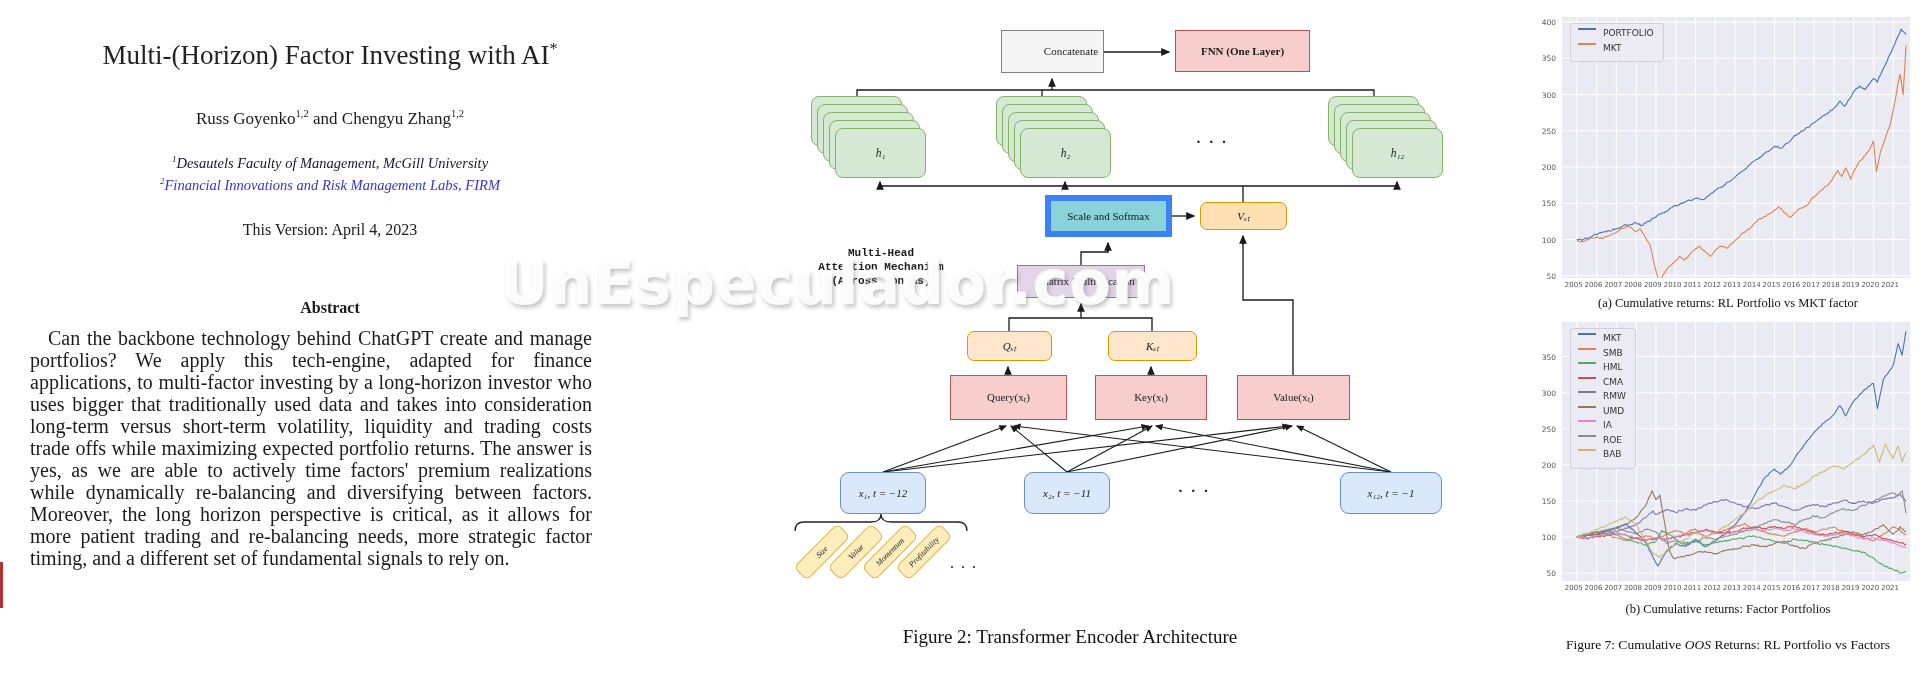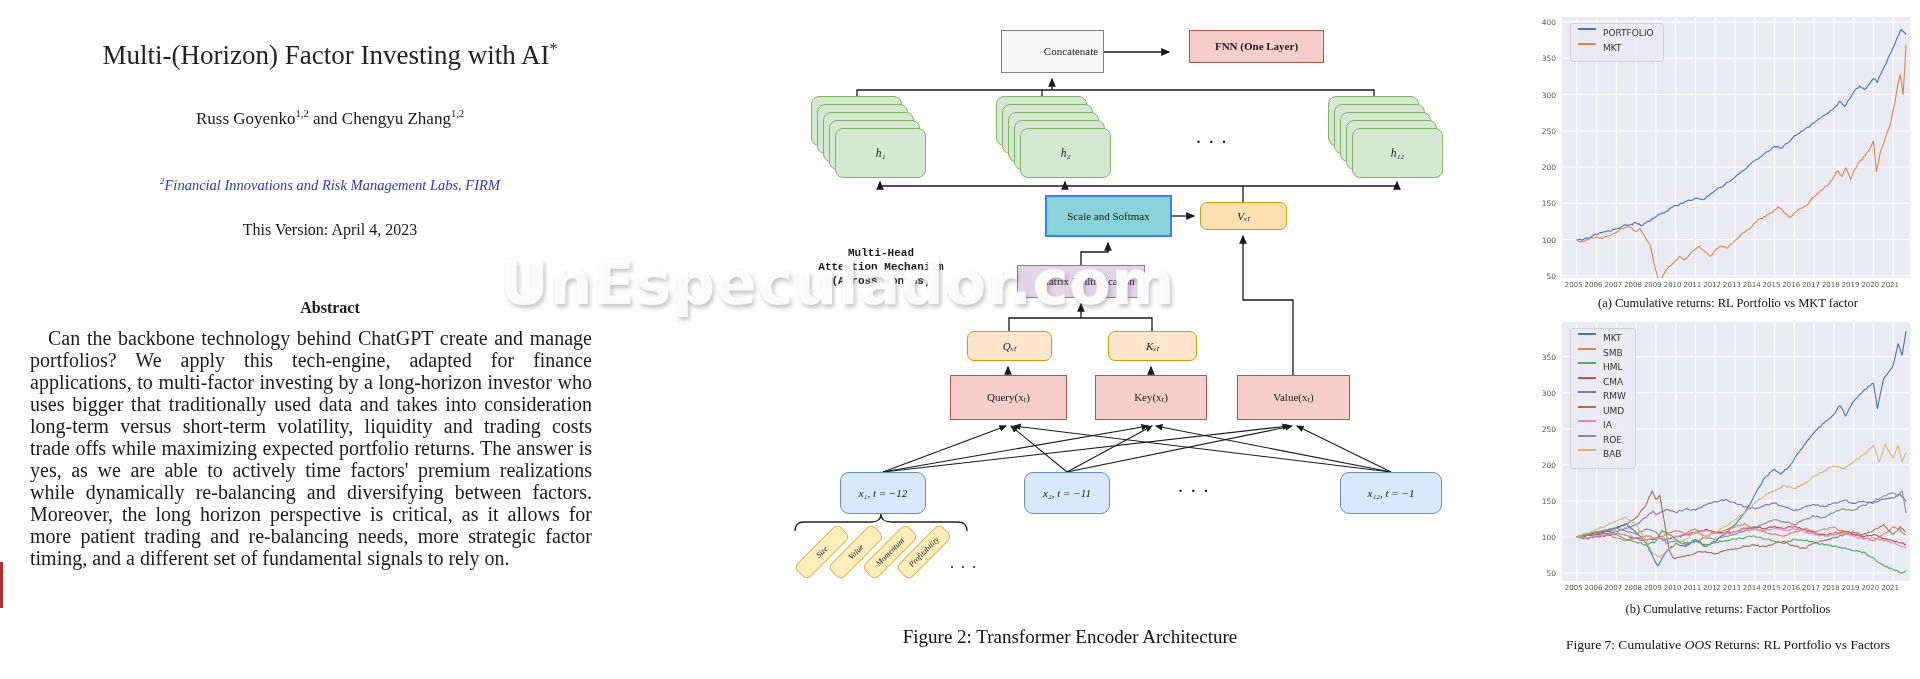--- a/index.html
+++ b/index.html
@@ -20,21 +20,21 @@
   #abs-text{top:327px;left:30px;width:562px;font-size:20px;line-height:22px;text-align:justify;text-indent:18px;color:#1c1c1c;}
   #edge-artifact{left:0;top:562px;width:3px;height:46px;background:#b23030;}
   
   #watermark{left:500px;top:248px;width:600px;font-family:"DejaVu Sans",sans-serif;font-weight:bold;font-size:60px;letter-spacing:1px;color:rgba(255,255,255,0.92);text-shadow:2px 3px 4px rgba(110,110,110,0.40),-1px -1px 1px rgba(255,255,255,0.8);z-index:30;pointer-events:none;}
   
   #diagram{left:640px;top:0;width:830px;height:679px;z-index:10;}
   #diag-svg{position:absolute;left:0;top:0;}
   .dbox{position:absolute;display:flex;align-items:center;justify-content:center;box-sizing:border-box;font-size:11px;text-align:center;line-height:1.1;color:#1a1a1a;}
   .gray{background:#f5f5f5;border:1px solid #808080;padding-left:37px;}
   .redb{background:#f8cecc;border:1px solid #b85450;}
-  .teal{background:#89d2da;border:2px solid #3b82f6;}
+  .teal{background:#89d2da;border:6px solid #3b82f6;}
   .purp{background:#e1d5e7;border:1px solid #9673a6;padding-left:12px;}
   .oran{background:#ffe6cc;border:1px solid #d79b00;border-radius:7px;}
   .oranV{background:#ffe0b3;border:1px solid #d79b00;border-radius:7px;}
   .blueb{background:#dae8fc;border:1px solid #6c8ebf;border-radius:9px;font-style:italic;}
   .greenb{position:absolute;background:#d5e8d4;border:1px solid #82b366;border-radius:8px;box-sizing:border-box;}
   .stack{position:absolute;width:117px;height:84px;}
   .stklbl{position:absolute;width:91px;height:50px;display:flex;align-items:center;justify-content:center;font-style:italic;font-size:11.5px;}
   .mi{font-style:italic;}
   .bold{font-weight:bold;}
   .ddots{position:absolute;font-size:15px;font-weight:bold;letter-spacing:2px;}
@@ -60,20 +60,23 @@
 
   <div id="paper" class="abs">
     <div id="paper-title" class="abs ctr">
       <span>Multi-(Horizon) Factor Investing with AI</span><sup>*</sup>
     </div>
     <div id="authors" class="abs ctr">
       <span>Russ Goyenko</span><sup>1,2</sup>
       <span>and</span>
       <span>Chengyu Zhang</span><sup>1,2</sup>
     </div>
+    <div id="affil1" class="abs ctr affil">
+      <sup>1</sup><span>Desautels Faculty of Management, McGill University</span>
+    </div>
     <div id="affil2" class="abs ctr affil">
       <sup>2</sup><span>Financial Innovations and Risk Management Labs, FIRM</span>
     </div>
     <div id="version" class="abs ctr">This Version: April 4, 2023</div>
     <div id="abs-head" class="abs ctr">Abstract</div>
     <div id="abs-text" class="abs">Can the backbone technology behind ChatGPT create and manage portfolios? We apply this tech-engine, adapted for finance applications, to multi-factor investing by a long-horizon investor who uses bigger that traditionally used data and takes into consideration long-term versus short-term volatility, liquidity and trading costs trade offs while maximizing expected portfolio returns. The answer is yes, as we are able to actively time factors' premium realizations while dynamically re-balancing and diversifying between factors. Moreover, the long horizon perspective is critical, as it allows for more patient trading and re-balancing needs, more strategic factor timing, and a different set of fundamental signals to rely on.</div>
   </div>
   <div id="edge-artifact" class="abs"></div>
 
   <div id="watermark" class="abs">UnEspeculador.com</div>
@@ -121,21 +124,21 @@
       <line x1="427" y1="472" x2="512" y2="426" stroke="#1a1a1a" stroke-width="1.1" marker-end="url(#arr)"></line>
       <line x1="427" y1="472" x2="652" y2="426" stroke="#1a1a1a" stroke-width="1.1" marker-end="url(#arr)"></line>
       <line x1="751" y1="472" x2="374" y2="426" stroke="#1a1a1a" stroke-width="1.1" marker-end="url(#arr)"></line>
       <line x1="751" y1="472" x2="516" y2="426" stroke="#1a1a1a" stroke-width="1.1" marker-end="url(#arr)"></line>
       <line x1="751" y1="472" x2="657" y2="426" stroke="#1a1a1a" stroke-width="1.1" marker-end="url(#arr)"></line>
 
       <path d="M155,531 Q155,522 164,522 L231,522 Q241,522 241,514 Q241,522 251,522 L318,522 Q327,522 327,531" fill="none" stroke="#222" stroke-width="1.3"></path>
     </svg>
 
     <div class="dbox gray" style="left:361px;top:30px;width:103px;height:43px;">Concatenate</div>
-    <div class="dbox redb bold" style="left:549px;top:30px;width:135px;height:33px;">FNN (One Layer)</div>
+    <div class="dbox redb bold" style="left:535px;top:30px;width:135px;height:42px;">FNN (One Layer)</div>
 
     <div class="stack" style="left:171px;top:96px;">
       <div class="greenb" style="left:0px;top:0px;width:91px;height:50px;"></div>
       <div class="greenb" style="left:6px;top:8px;width:91px;height:50px;"></div>
       <div class="greenb" style="left:12px;top:16px;width:91px;height:50px;"></div>
       <div class="greenb" style="left:18px;top:24px;width:91px;height:50px;"></div>
       <div class="greenb" style="left:24px;top:32px;width:91px;height:50px;"></div>
       <div class="stklbl" style="left:24px;top:32px;">h₁</div>
     </div>
     <div class="stack" style="left:356px;top:96px;">

